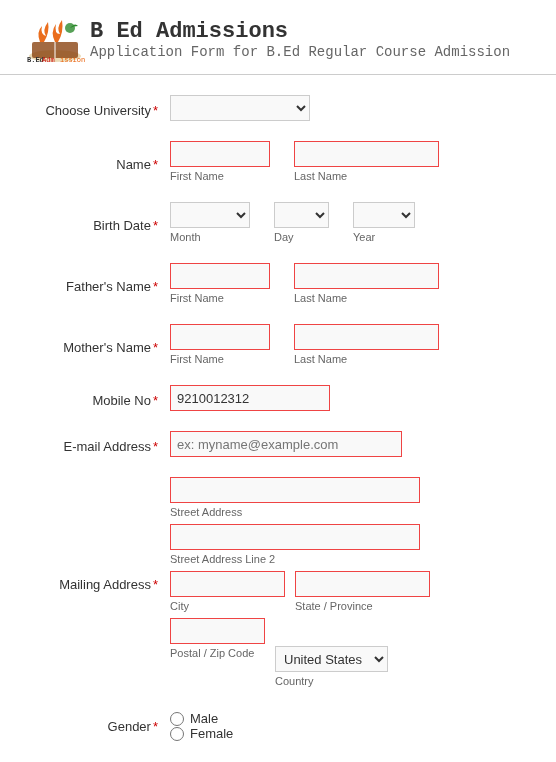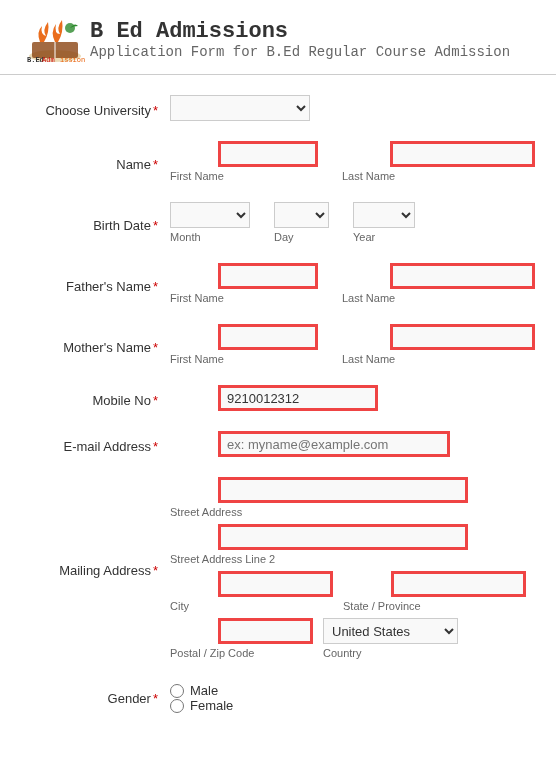--- a/index.html
+++ b/index.html
@@ -60,28 +60,27 @@
       flex-direction: column;
     }
     .field-col label,
     .sub-label {
       font-size: 11px;
       color: #666;
       margin-top: 3px;
     }
     input[type="text"],
     input[type="email"] {
-      border: 3px solid #ef4444;
+      border: 1px solid #ef4444;
       background: #f9f9f9;
       padding: 4px 6px;
       font-size: 13px;
       height: 26px;
       outline: none;
       color: #333;
-      margin-left: 48px;
     }
     select {
       border: 1px solid #ccc;
       background: #f9f9f9;
       padding: 4px 4px;
       font-size: 13px;
       height: 26px;
       outline: none;
       color: #333;
       cursor: pointer;
@@ -297,21 +296,21 @@
             <input type="text" style="width: 135px;">
             <span class="sub-label">State / Province</span>
           </div>
         </div>
         <div class="address-row">
           <div class="field-col">
             <input type="text" style="width: 95px;">
             <span class="sub-label">Postal / Zip Code</span>
           </div>
           <div class="field-col">
-            <select style="width:135px;">
+            <select style="width:113px;margin-top:28px;">
               <option>United States</option>
               <option>India</option>
               <option>United Kingdom</option>
               <option>Canada</option>
               <option>Australia</option>
             </select>
             <span class="sub-label">Country</span>
           </div>
         </div>
       </div>

